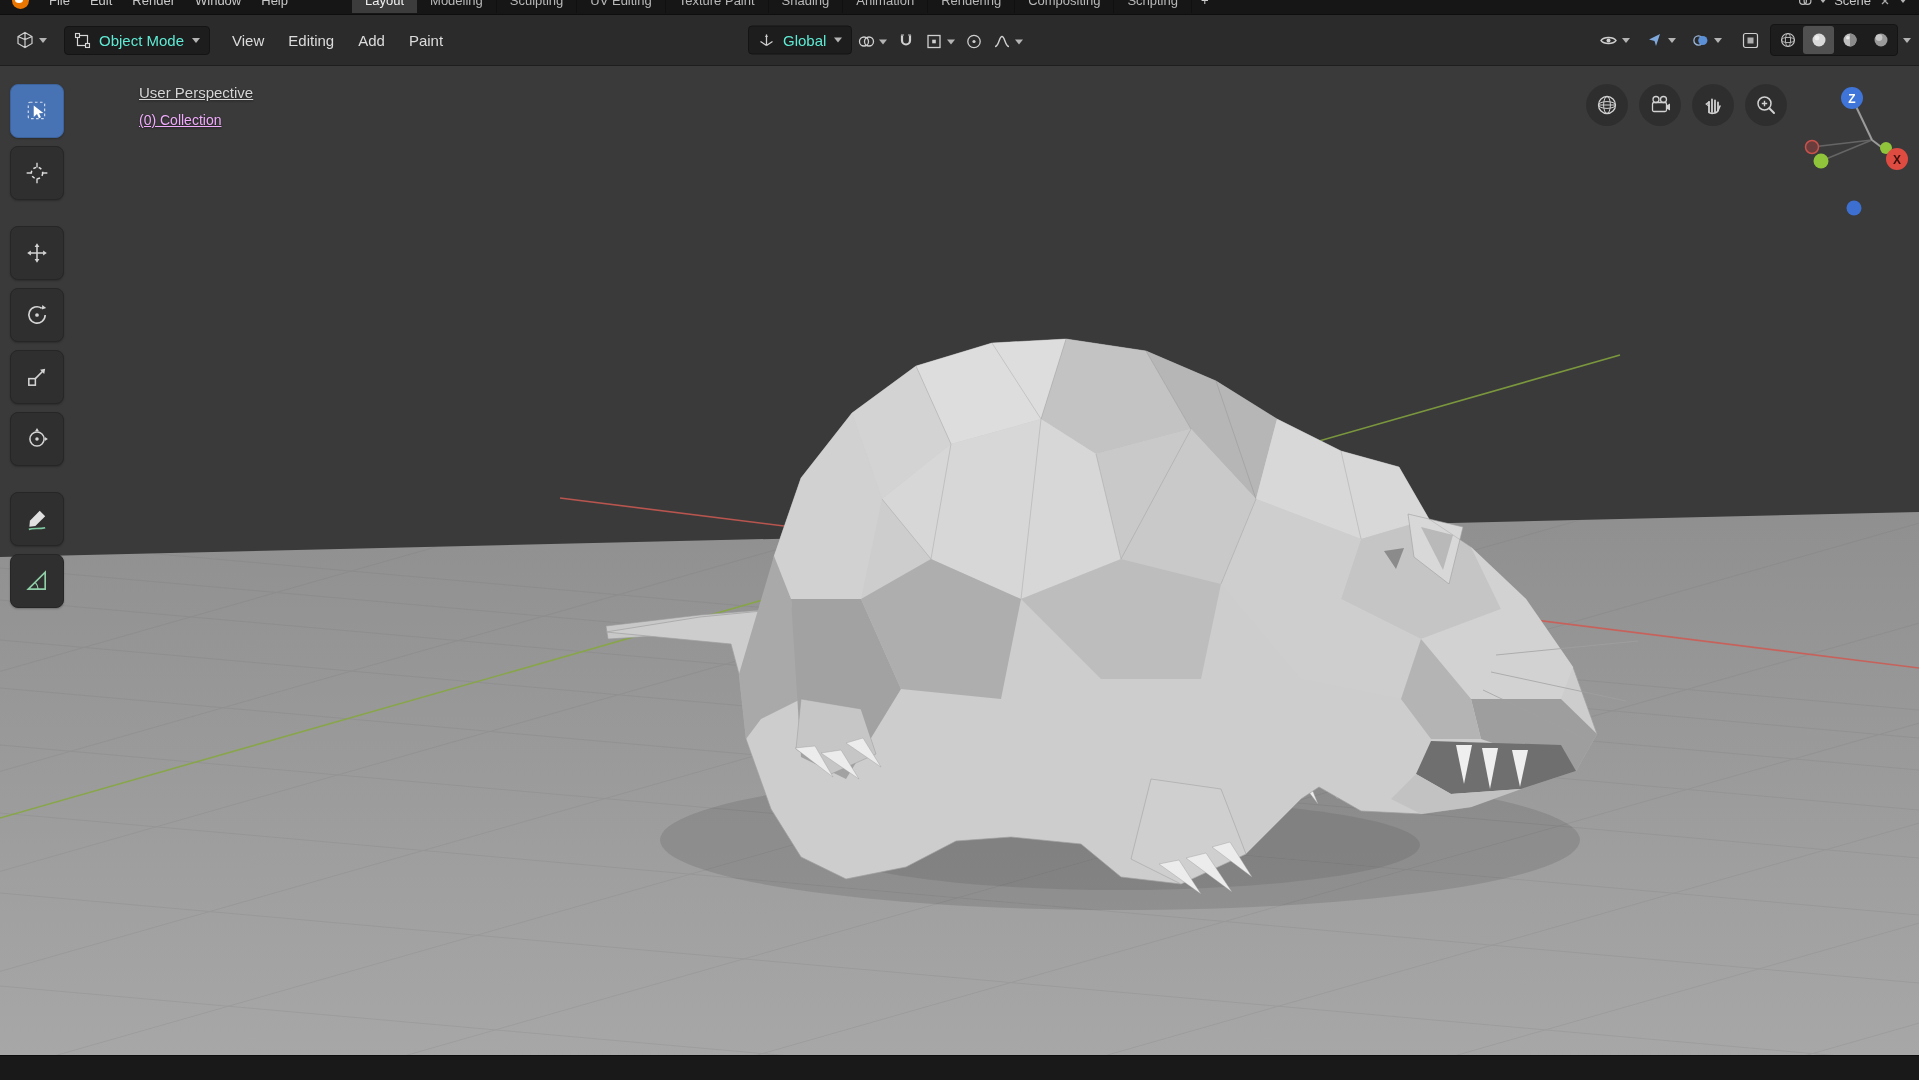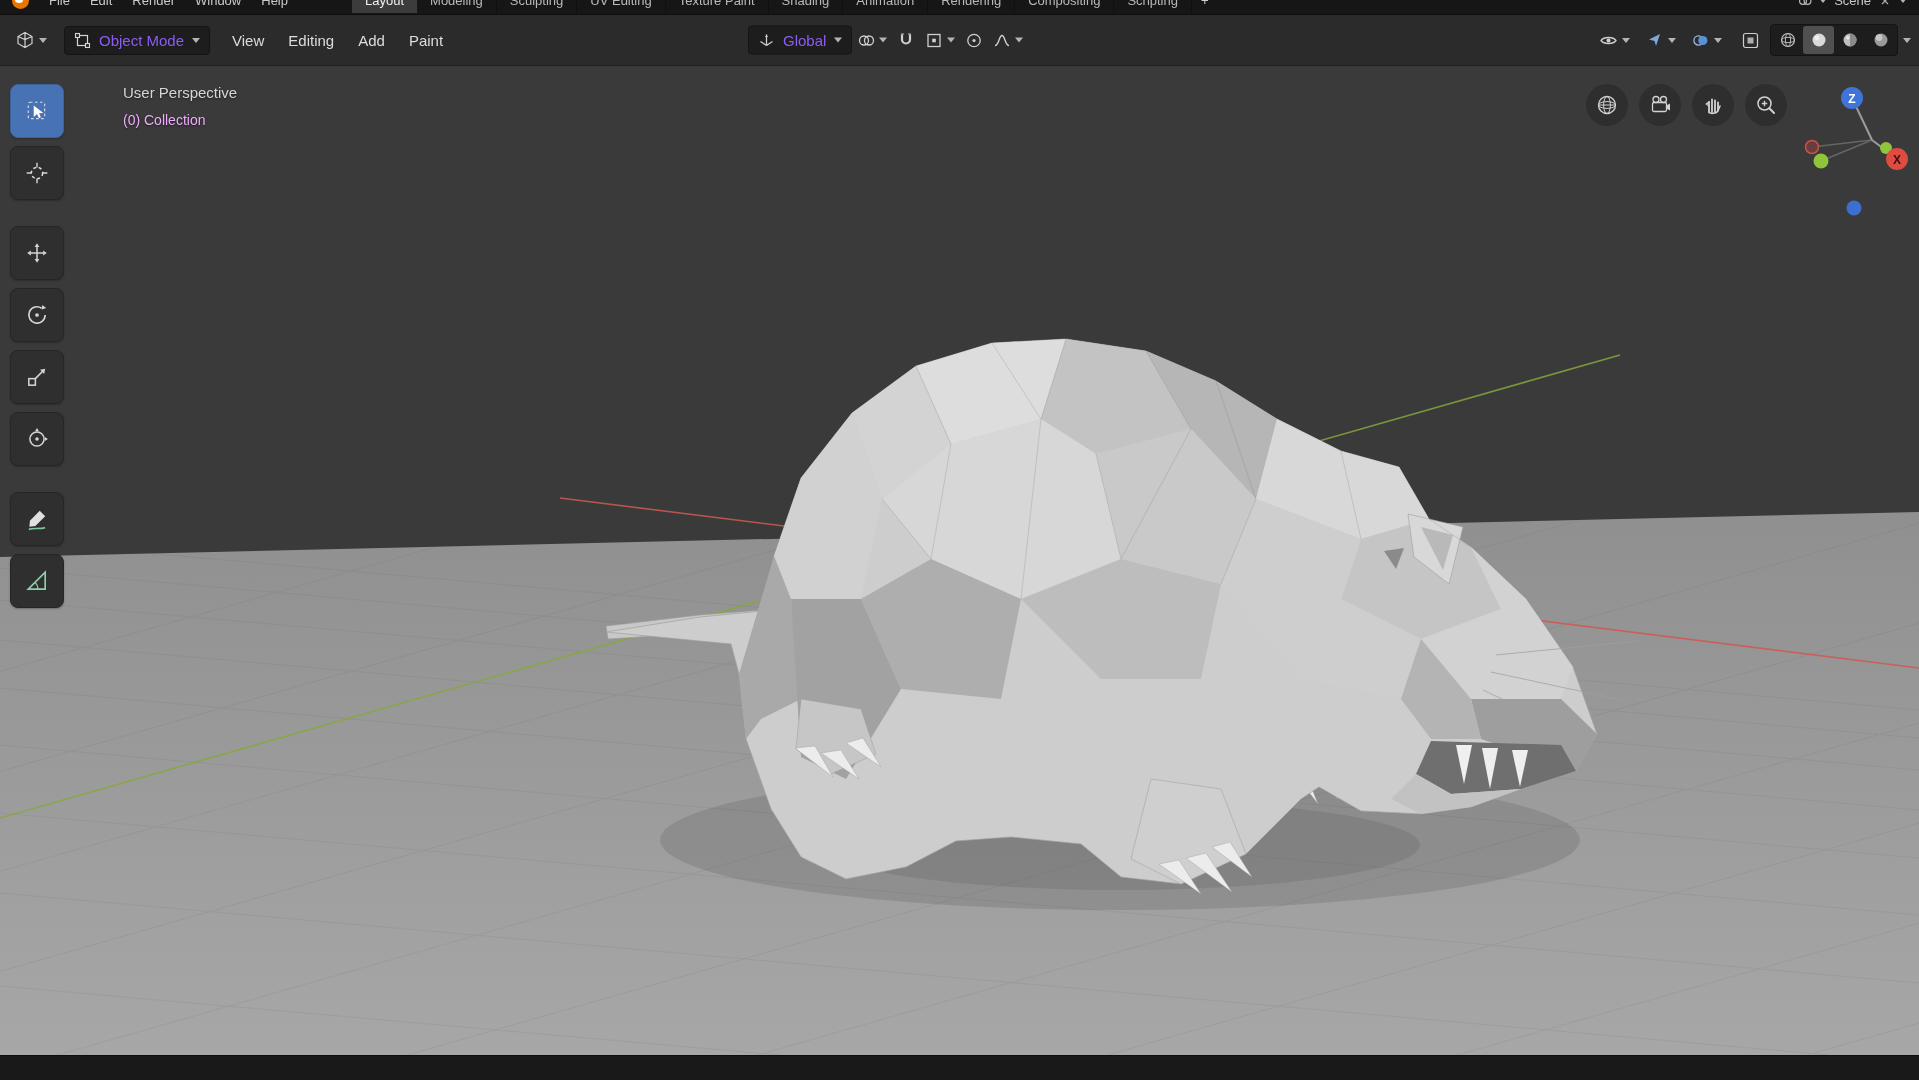--- a/index.html
+++ b/index.html
@@ -32,43 +32,43 @@
   
   .header{
     position:absolute;top:14px;left:0;right:0;height:50px;background:#2b2b2b;
     border-top:1px solid #0e0e0e;border-bottom:1px solid #1e1e1e;
     display:flex;align-items:center;z-index:6;font-size:15px;
   }
   .hgroup{display:flex;align-items:center;}
   .icbtn{display:flex;align-items:center;gap:4px;padding:4px 5px;border-radius:4px;}
   .pill{
     display:flex;align-items:center;gap:8px;background:#1d1d1d;border:1px solid #141414;
-    border-radius:4px;padding:5px 9px;color:#8b5cf6;
+    border-radius:4px;padding:5px 9px;color:#5eead4;
   }
   .chev{width:0;height:0;border-left:4px solid transparent;border-right:4px solid transparent;
     border-top:5px solid #b4b4b4;display:inline-block;}
   .hmenu{padding:7px 12px;color:#dcdcdc;border-radius:4px;}
   .center-group{position:absolute;left:748px;top:50%;transform:translateY(-50%);
-    display:flex;align-items:center;}
+    display:flex;align-items:flex-end;}
   .right-group{position:absolute;right:8px;top:50%;transform:translateY(-50%);
     display:flex;align-items:center;gap:5px;}
   .seg{display:flex;align-items:center;background:#1d1d1d;border:1px solid #141414;border-radius:4px;padding:1px;}
   .segbtn{width:31px;height:28px;display:flex;align-items:center;justify-content:center;border-radius:3px;}
   .segbtn.active{background:#505050;}
   
   .tools{position:absolute;left:10px;top:84px;z-index:5;display:flex;flex-direction:column;gap:8px;}
   .tools .gap{height:10px;}
   .tool{
     width:52px;height:52px;border-radius:8px;background:#2f2f2f;
     border:1px solid #262626;display:flex;align-items:center;justify-content:center;
     box-shadow:0 1px 2px rgba(0,0,0,.25);
   }
   .tool.active{background:#4772b3;border-color:#3d639c;}
   
-  .vp-label{position:absolute;left:123px;z-index:4;text-shadow:0 1px 2px rgba(0,0,0,.5);}
+  .vp-label{position:absolute;left:139px;z-index:4;text-shadow:0 1px 2px rgba(0,0,0,.5);text-decoration:underline;}
   .vp-label.l1{top:84px;font-size:15px;color:#d6d6d6;}
   .vp-label.l2{top:112px;font-size:14px;color:#f0abfc;}
   .navbtn{
     position:absolute;width:42px;height:42px;border-radius:50%;
     background:rgba(44,44,44,.78);display:flex;align-items:center;justify-content:center;z-index:4;
   }
   .statusbar{position:absolute;left:0;right:0;bottom:0;height:24px;background:#191919;
     border-top:1px solid #0d0d0d;z-index:6;}
   .scene-svg{position:absolute;left:0;top:0;z-index:0;}
   .gizmo{position:absolute;left:1782px;top:60px;z-index:4;}

